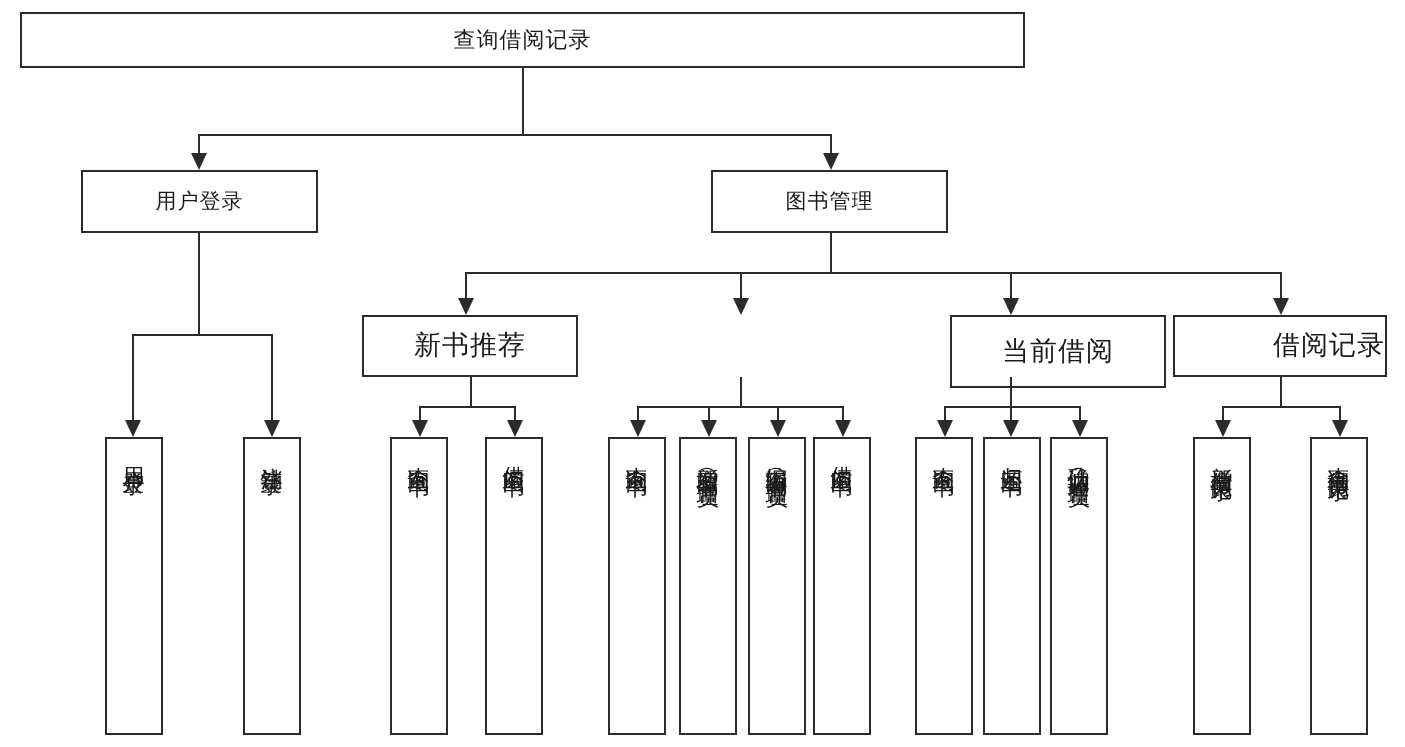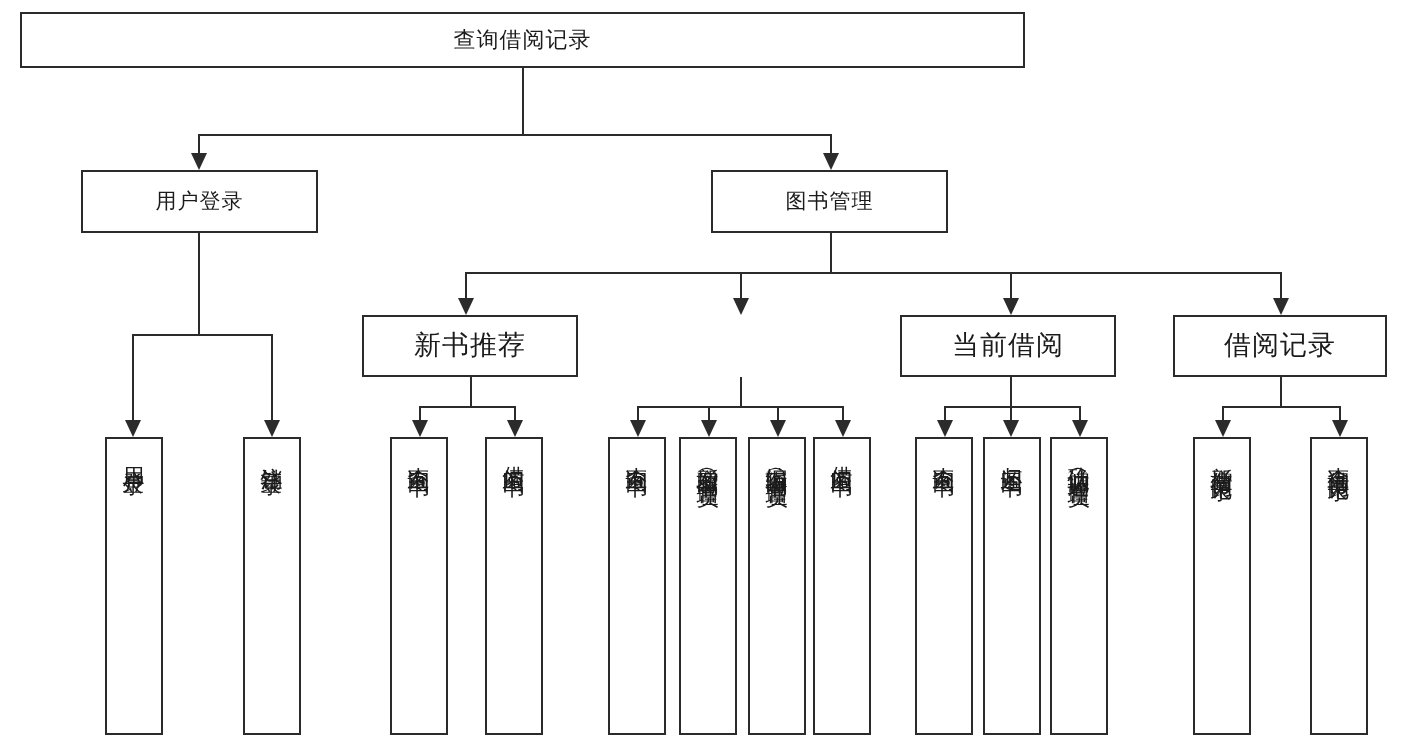--- a/index.html
+++ b/index.html
@@ -129,24 +129,24 @@
 
   <div class="vline" style="left:1010px;top:272px;height:26px;"></div>
   <div class="arrow" style="left:1003px;top:298px;"></div>
 
   <div class="vline" style="left:1280px;top:272px;height:26px;"></div>
   <div class="arrow" style="left:1273px;top:298px;"></div>
 
   <div class="box lvl2" style="left:362px;top:315px;width:216px;height:62px;">
     <span class="lbl">新书推荐</span>
   </div>
-  <div class="box lvl2" style="left:900px;top:315px;width:216px;height:62px;align-items:center;">
+  <div class="box lvl2" style="left:950px;top:315px;width:216px;height:73px;align-items:center;">
     <span class="lbl">当前借阅</span>
   </div>
-  <div class="box lvl2" style="left:1173px;top:315px;width:214px;height:62px;">
+  <div class="box lvl2" style="left:1173px;top:315px;width:214px;height:62px;justify-content:flex-end;">
     <span class="lbl">借阅记录</span>
   </div>
 
   <div class="vline" style="left:470px;top:377px;height:29px;"></div>
   <div class="hline" style="left:419px;top:406px;width:95px;"></div>
   <div class="vline" style="left:419px;top:406px;height:14px;"></div>
   <div class="arrow" style="left:412px;top:420px;"></div>
   <div class="vline" style="left:514px;top:406px;height:14px;"></div>
   <div class="arrow" style="left:507px;top:420px;"></div>
 

